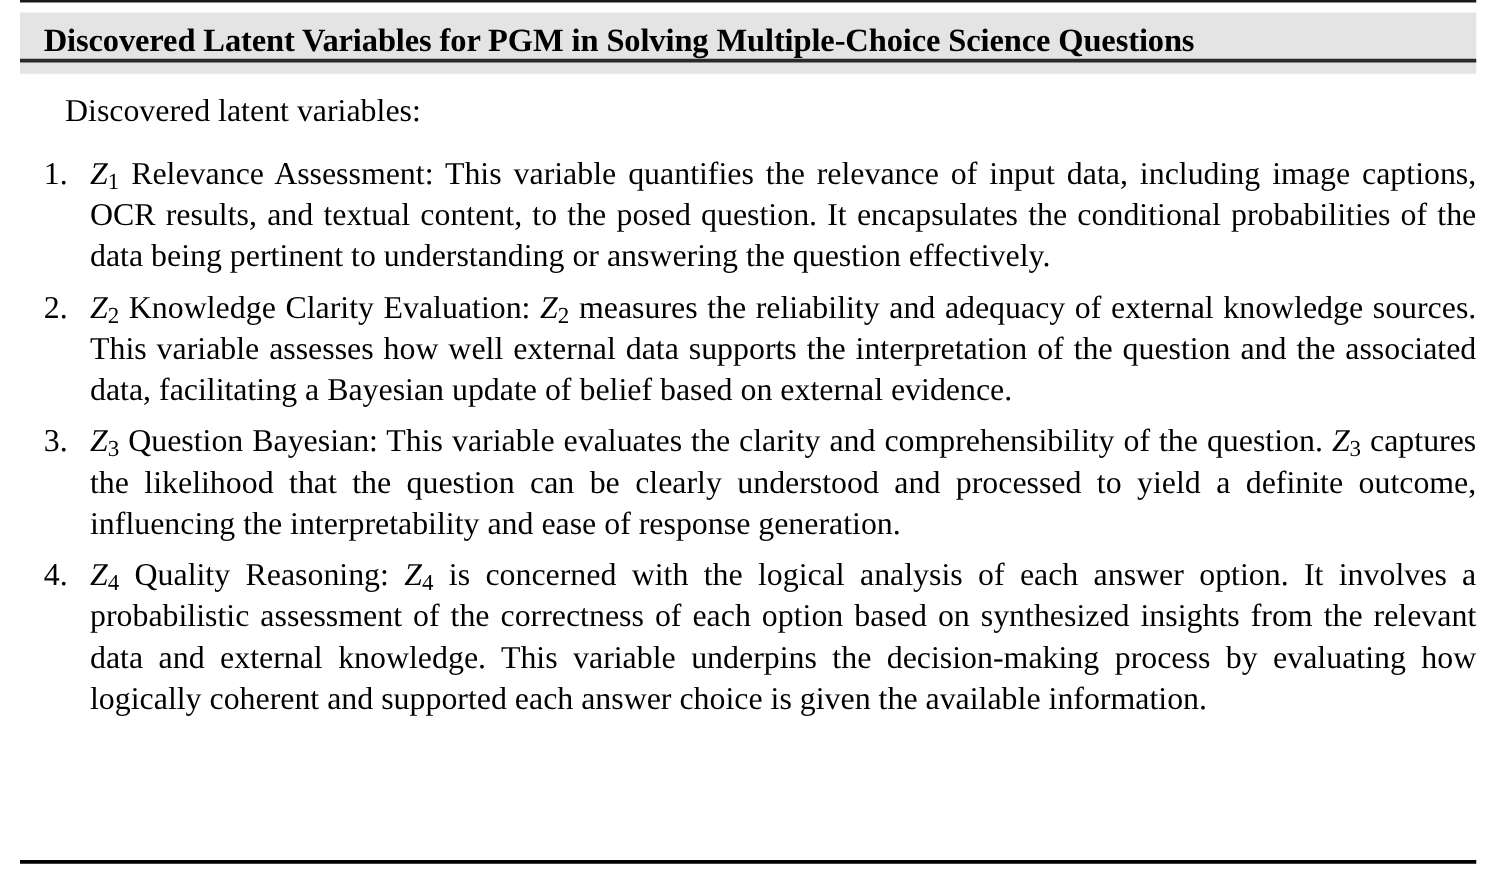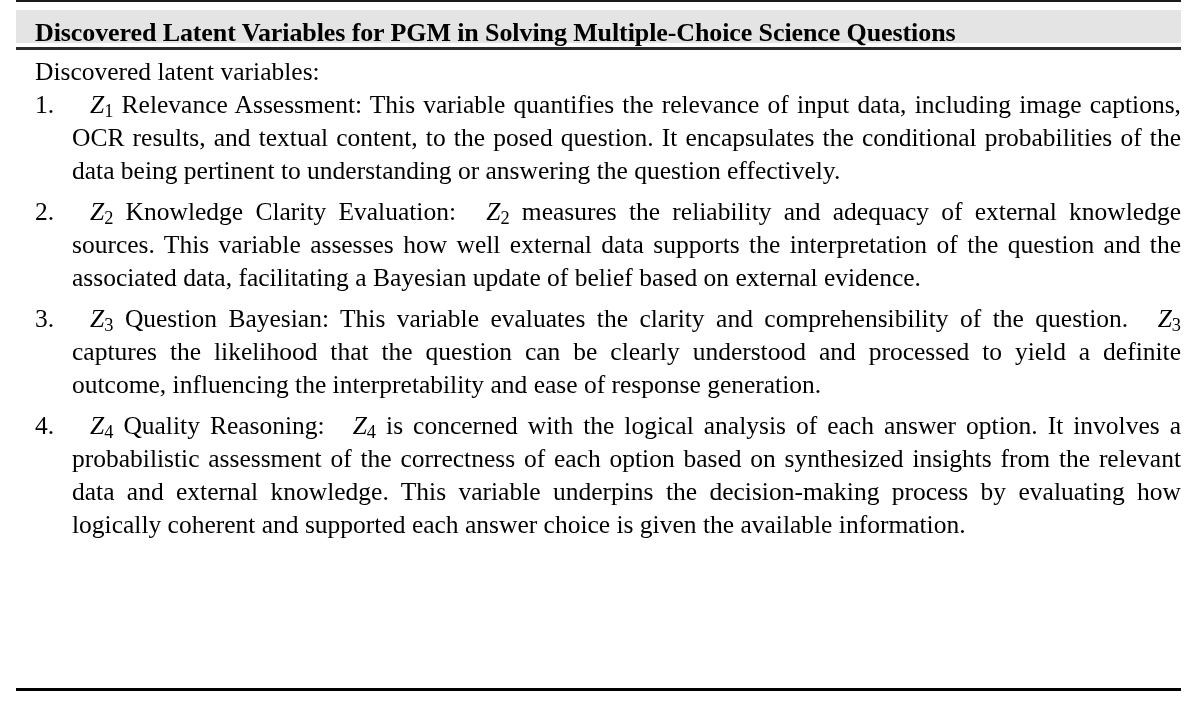--- a/index.html
+++ b/index.html
@@ -25,21 +25,21 @@
       position: absolute;
       left: 0; right: 0;
       top: 0;
       height: 2px;
       background: #1a1a1a;
     }
     .header-band {
       position: absolute;
       left: 0; right: 0;
       top: 10px;
-      height: 33px;
+      height: 49px;
       background: #e4e4e4;
     }
     .header-title {
       position: absolute;
       left: 19px;
       top: 8px;
       font-weight: bold;
       font-size: 26px;
       line-height: 30px;
       white-space: nowrap;
@@ -54,42 +54,41 @@
     }
     .content {
       position: absolute;
       left: 19px;
       top: 55px;
       width: 1146px;
       font-size: 25.5px;
       line-height: 33px;
     }
     .intro {
-      margin: 0;
+      margin: 17px;
       height: 33px;
     }
     ol.items {
       list-style: none;
       margin: 0;
       padding: 0;
     }
     ol.items li {
       position: relative;
       padding-left: 37px;
       margin-bottom: 8px;
       text-align: justify;
     }
     .num {
       position: absolute;
       left: 0;
       top: 0;
     }
     .var {
       font-style: italic;
-      margin-left: 18px;
     }
     .var sub {
       font-style: normal;
       font-size: 0.72em;
       line-height: 0;
       vertical-align: -0.22em;
     }
     .term {
       font-weight: normal;
     }

